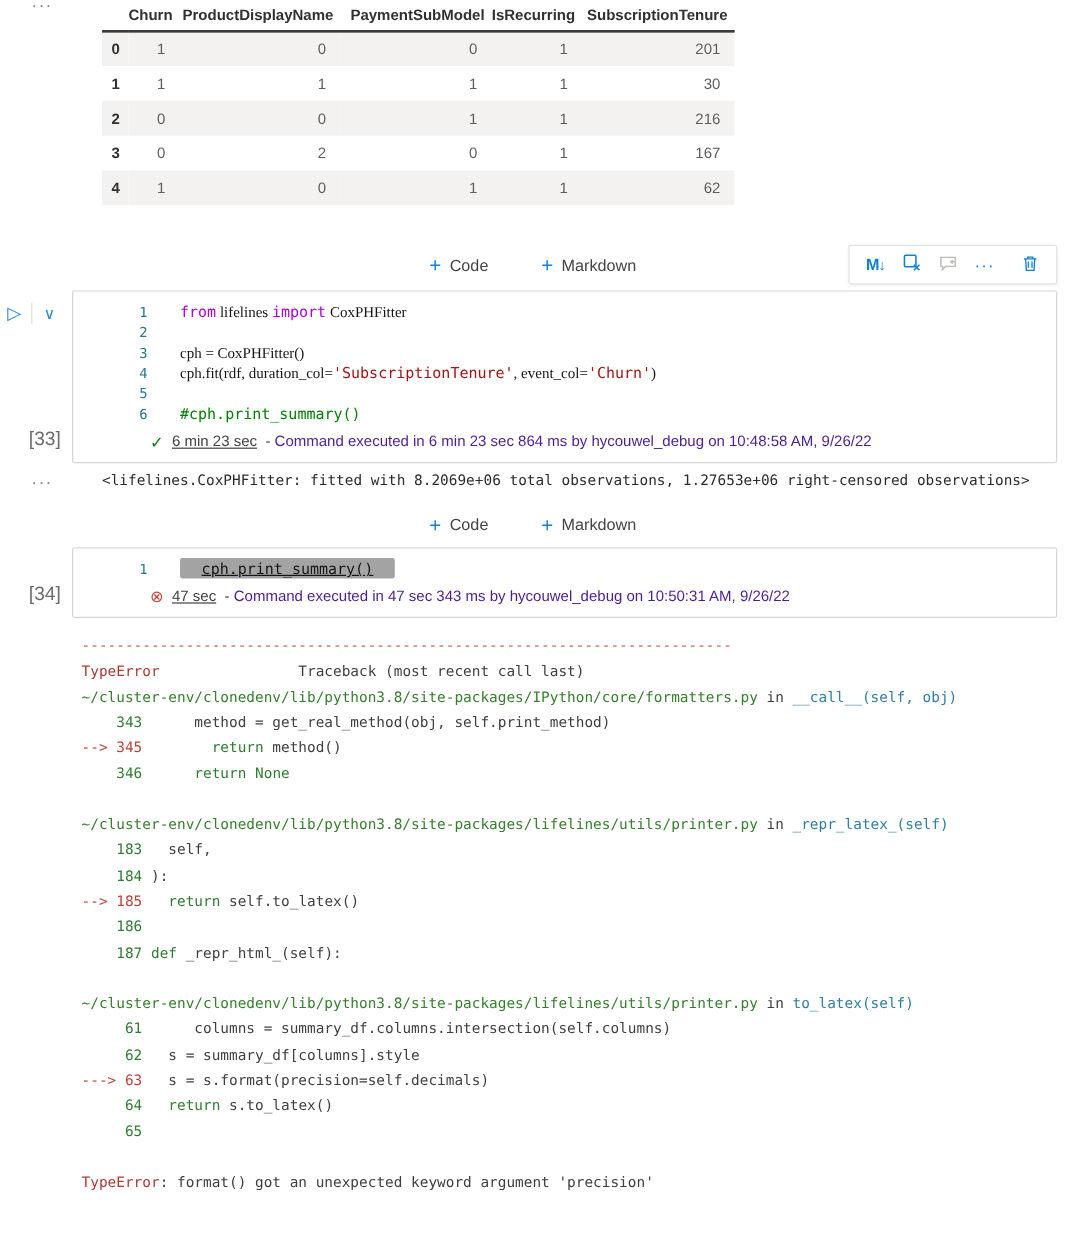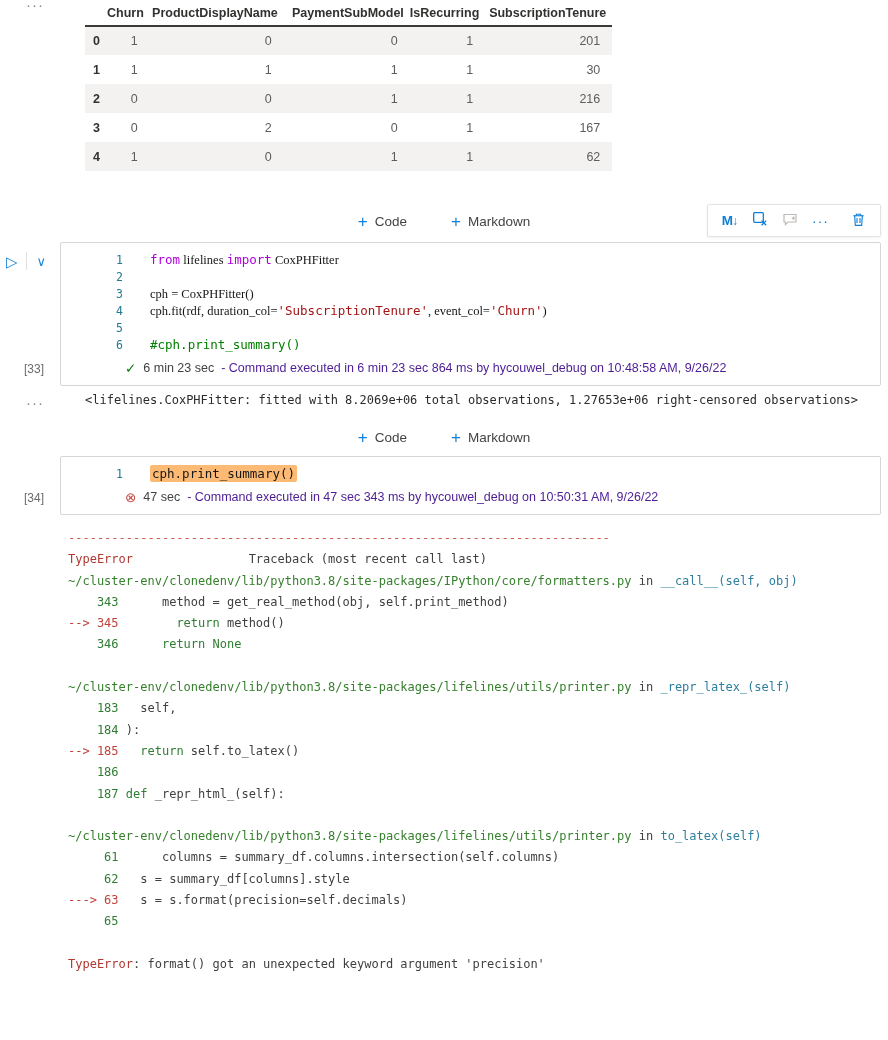--- a/index.html
+++ b/index.html
@@ -33,31 +33,31 @@
   .icon-btn.trash { margin-left:8px; }
 
   
   .cell-row { position:relative; padding-left:60px; padding-right:7px; }
   .cell-row.c1 { margin-top:3px; }
   .cell-row.c2 { margin-top:2px; }
   .gutter { position:absolute; left:2px; top:8px; display:flex; align-items:center; height:22px; }
   .run-icon { color:#1a86d9; font-size:15px; padding:0 8px 0 4px; cursor:pointer; line-height:1; }
   .gutter-divider { width:1px; height:18px; background:#e1dfdd; }
   .collapse-icon { color:#1a86d9; font-size:13px; padding:0 10px; cursor:pointer; line-height:1; }
-  .exec-label { position:absolute; left:24px; bottom:10px; color:#6b6b6b; font-size:12px; }
+  .exec-label { position:absolute; left:24px; bottom:10px; color:#6b6b6b; font-size:16px; }
   .cell-box { background:#fff; border:1px solid #d8d6d4; border-radius:2px; padding:8px 0 7px 0; }
   .code-line { display:flex; align-items:center; height:17px; font-family:"DejaVu Sans Mono", monospace; font-size:12.5px; }
   .lnum { flex:none; width:62px; text-align:right; color:#237893; font-size:11.5px; }
   .ltext { white-space:pre; padding-left:27px; color:#151515; }
   .c-kw { color:#af00db; } .c-pl { color:#151515;font-family:Liberation Serif, serif; } .c-str { color:#a31515; } .c-com { color:#008000; }
-  .c-hl { color:#151515; background:#fdba74; border-radius:2px; padding:1px 2px; }
+  .c-hl { color:#151515; background:#a3a3a3; border-radius:2px; padding:1px 18px;text-decoration:underline; }
   .cell-status { display:flex; align-items:center; gap:7px; padding-left:64px; margin-top:5px; font-size:12.5px; height:20px; }
   .status-ok { color:#107c10; font-size:13.5px; }
   .status-err { color:#c5443c; font-size:13.5px; }
-  .status-dur { color:#424242; }
+  .status-dur { color:#424242;text-decoration:underline; }
   .status-detail { color:#4c1d95; }
 
   
   .plain-output { position:relative; margin-top:7px; height:18px; }
   .plain-output .cell-ellipsis { top:1px; }
   .plain-output .out-text { display:block; margin-left:85px; font-size:12px; color:#2b2b2b; white-space:pre; }
 
   
   .traceback { margin-top:13px; margin-left:68px; }
   .tb-line { font-family:"DejaVu Sans Mono", monospace; font-size:12px; line-height:21.3px; white-space:pre; color:#3f3f3f; }
@@ -262,18 +262,19 @@
       <div class="tb-line"><span class="s-lno">    183</span><span class="s-pl">   self,</span></div>
       <div class="tb-line"><span class="s-lno">    184</span><span class="s-pl"> ):</span></div>
       <div class="tb-line"><span class="s-arrow">--&gt; 185</span><span class="s-pl">   </span><span class="s-kw">return</span><span class="s-pl"> self.to_latex()</span></div>
       <div class="tb-line"><span class="s-lno">    186</span></div>
       <div class="tb-line"><span class="s-lno">    187</span><span class="s-pl"> </span><span class="s-kw">def</span><span class="s-pl"> _repr_html_(self):</span></div>
       <div class="tb-line">&nbsp;</div>
       <div class="tb-line"><span class="s-path">~/cluster-env/clonedenv/lib/python3.8/site-packages/lifelines/utils/printer.py</span><span class="s-pl"> in </span><span class="s-fn">to_latex(self)</span></div>
       <div class="tb-line"><span class="s-lno">     61</span><span class="s-pl">      columns = summary_df.columns.intersection(self.columns)</span></div>
       <div class="tb-line"><span class="s-lno">     62</span><span class="s-pl">   s = summary_df[columns].style</span></div>
       <div class="tb-line"><span class="s-arrow">---&gt; 63</span><span class="s-pl">   s = s.format(precision=self.decimals)</span></div>
+      <div class="tb-line"><span class="s-lno">     64</span><span class="s-pl">   </span><span class="s-kw">return</span><span class="s-pl"> s.to_latex()</span></div>
       <div class="tb-line"><span class="s-lno">     65</span></div>
       <div class="tb-line">&nbsp;</div>
       <div class="tb-line"><span class="s-err">TypeError</span><span class="s-pl">: format() got an unexpected keyword argument 'precision'</span></div>
     </div>
 
 </div>
 
 </body></html>

